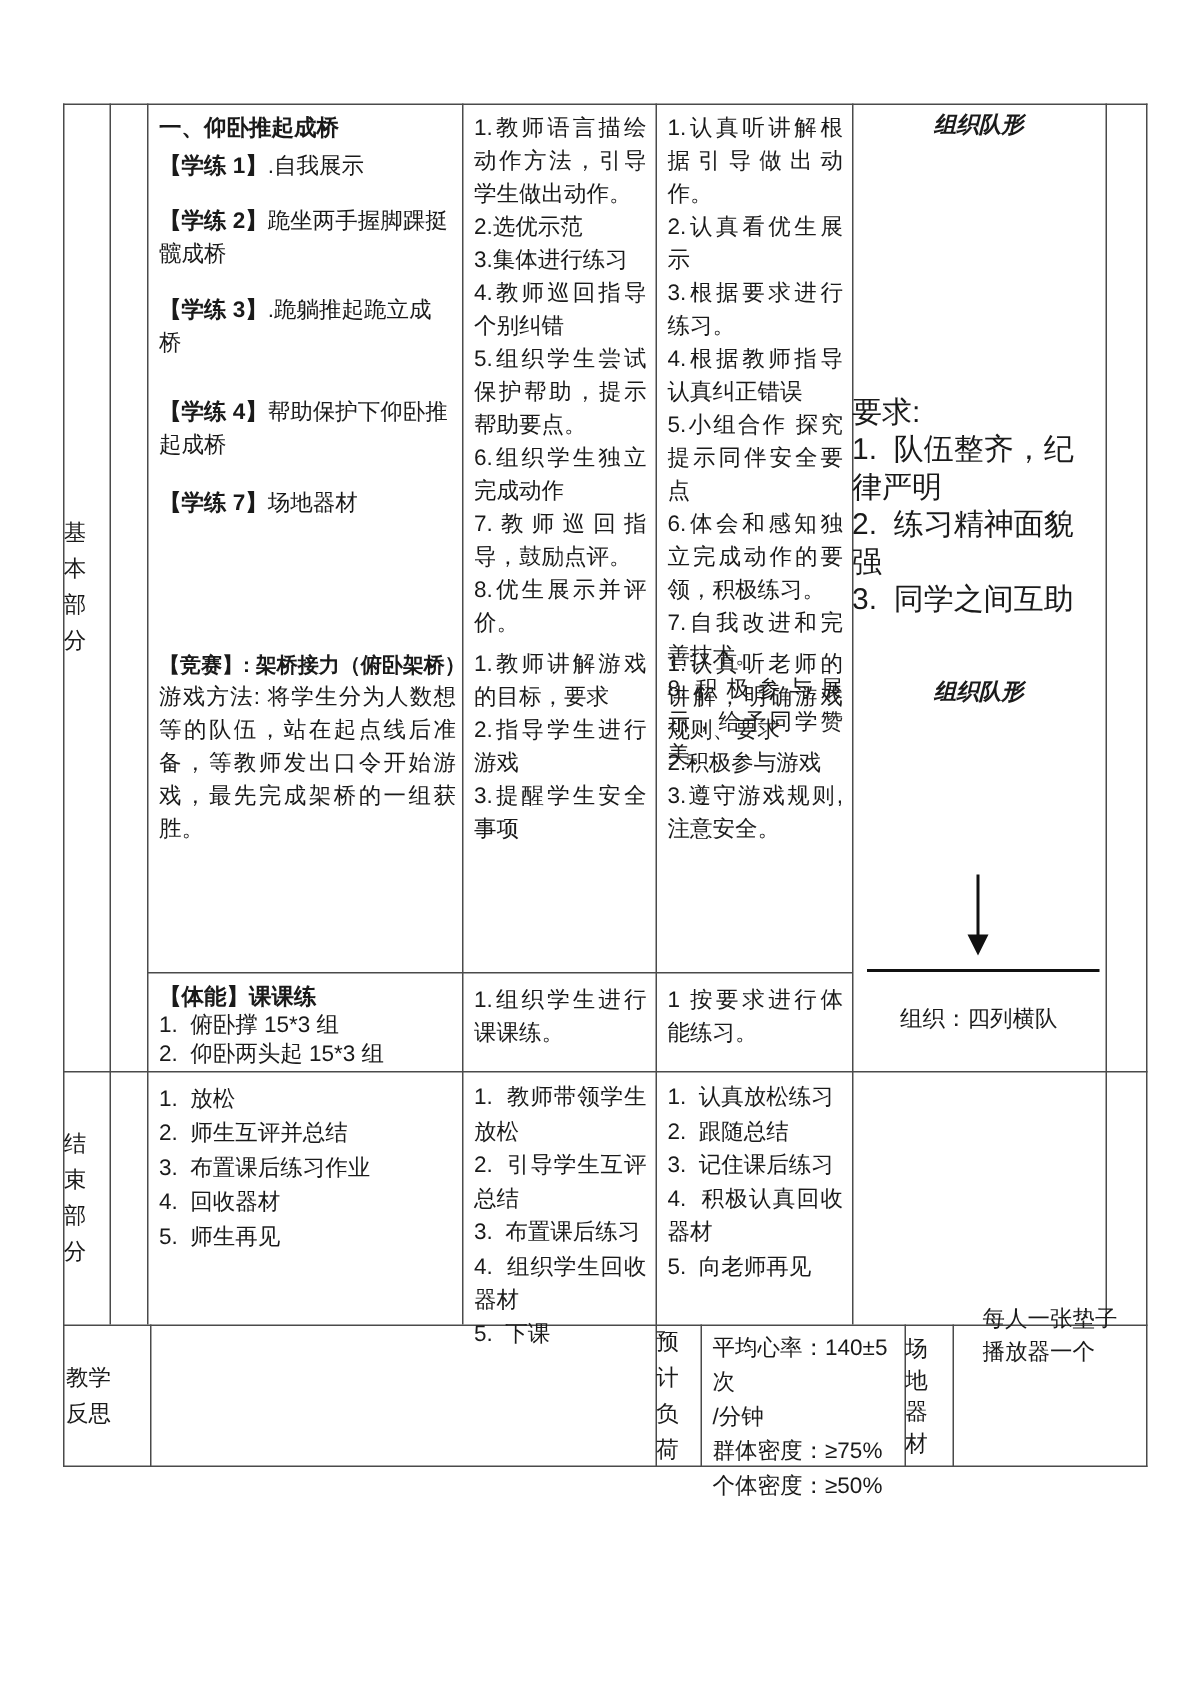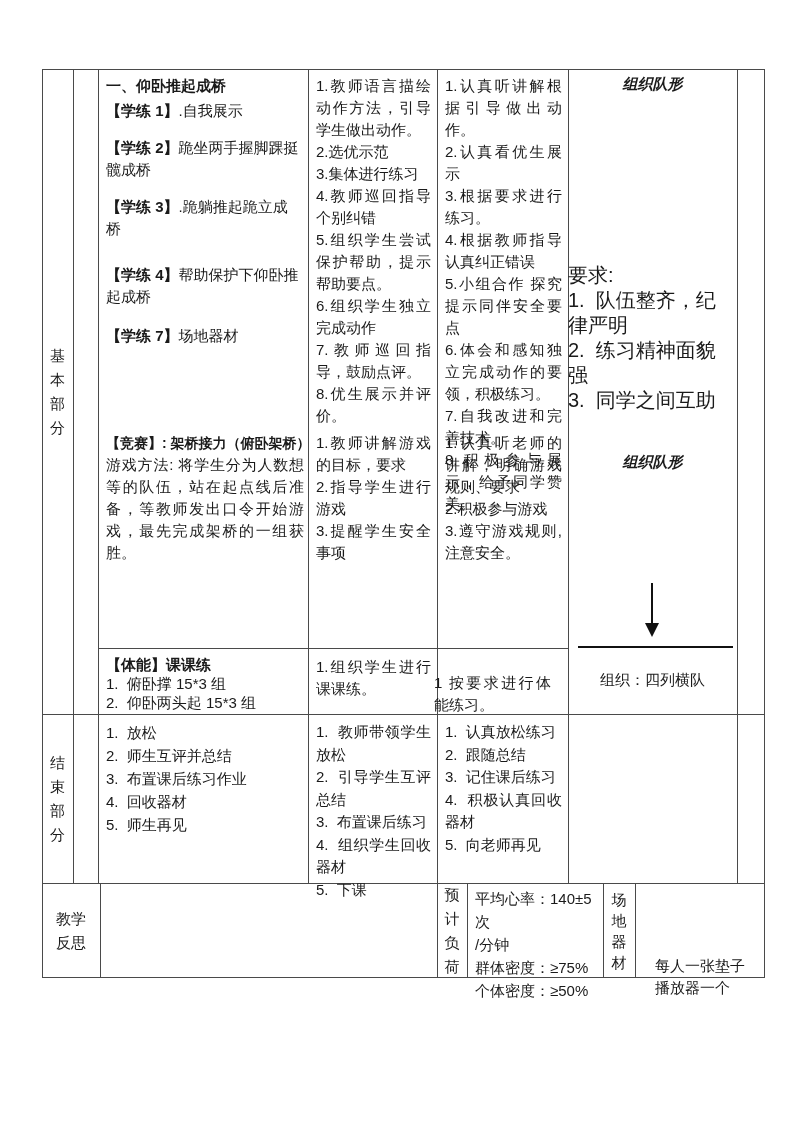--- a/index.html
+++ b/index.html
@@ -9,21 +9,21 @@
     overflow:hidden;
   }
   .table { position:absolute; left:42px; top:69px; width:723px; height:909px; }
   .vline { position:absolute; width:1px; background:#4a4a4a; }
   .hline { position:absolute; height:1px; background:#4a4a4a; }
   .cell { position:absolute; font-size:15px; line-height:22px; box-sizing:border-box; }
   .ml   { white-space:pre-line; }
   .jc   { text-align:justify; text-justify:inter-character; }
   .bold { font-weight:bold; }
   .stack { word-break:break-all; text-align:center; }
-  .cflex { display:flex; align-items:center; justify-content:center; }
+  .cflex { display:flex; align-items:center; justify-content:flex-start; }
   .ex-item { margin-top:15px; }
   .heading-center { text-align:center; font-weight:bold;font-style:italic; }
   .arrow-stem { position:absolute; width:2px; background:#111111; }
   .arrow-head { position:absolute; width:0; height:0;
                 border-left:7px solid transparent; border-right:7px solid transparent;
                 border-top:14px solid #111111; }
   .diagram-line { position:absolute; height:2px; background:#111111; }
 </style>
 </head>
 <body>
@@ -110,21 +110,21 @@
       <div class="diagram-line" style="left:10px;top:577px;width:155px"></div>
       <div style="position:absolute;left:0;top:600px;width:169px;text-align:center">组织：四列横队</div>
     </div>
 
     <div class="cell" style="left:56px;top:579px;width:210px;height:66px;padding:7px 6px 0 8px;line-height:19px">
       <div class="bold">【体能】课课练</div>
       <div>1.&nbsp; 俯卧撑 15*3 组</div>
       <div>2.&nbsp; 仰卧两头起 15*3 组</div>
     </div>
     <div class="cell ml jc" style="left:266px;top:579px;width:129px;height:66px;padding:8px 6px 0 8px">1.组织学生进行课课练。</div>
-    <div class="cell ml jc" style="left:384px;top:579px;width:131px;height:66px;padding:24px 6px 0 8px">1 按要求进行体能练习。</div>
+    <div class="cell ml jc" style="left:395px;top:579px;width:131px;height:66px;padding:8px 6px 0 8px">1 按要求进行体能练习。</div>
 
     <div class="cell cflex" style="left:0;top:645px;width:31px;height:169px">
       <div class="stack" style="width:16px;line-height:24px">结束部分</div>
     </div>
     <div class="cell ml" style="left:56px;top:645px;width:210px;height:169px;padding:7px 6px 0 8px;line-height:23px">1.&nbsp; 放松
 2.&nbsp; 师生互评并总结
 3.&nbsp; 布置课后练习作业
 4.&nbsp; 回收器材
 5.&nbsp; 师生再见</div>
     <div class="cell ml jc" style="left:266px;top:645px;width:129px;height:169px;padding:7px 6px 0 8px;line-height:22.5px">1.&nbsp; 教师带领学生放松
@@ -144,17 +144,17 @@
     <div class="cell cflex" style="left:395px;top:814px;width:30px;height:95px">
       <div class="stack" style="width:16px;line-height:24px">预计负荷</div>
     </div>
     <div class="cell ml" style="left:425px;top:814px;width:136px;height:95px;padding:4px 2px 0 8px;line-height:23px">平均心率：140±5 次
 /分钟
 群体密度：≥75%
 个体密度：≥50%</div>
     <div class="cell cflex" style="left:561px;top:814px;width:32px;height:95px">
       <div class="stack" style="width:16px;line-height:21px">场地器材</div>
     </div>
-    <div class="cell ml" style="left:593px;top:858px;width:116px;height:95px;padding:28px 0 0 20px;line-height:22px">每人一张垫子
+    <div class="cell ml" style="left:593px;top:772px;width:116px;height:95px;padding:28px 0 0 20px;line-height:22px">每人一张垫子
 播放器一个</div>
 
   </div>
 </div>
 
 </body></html>

